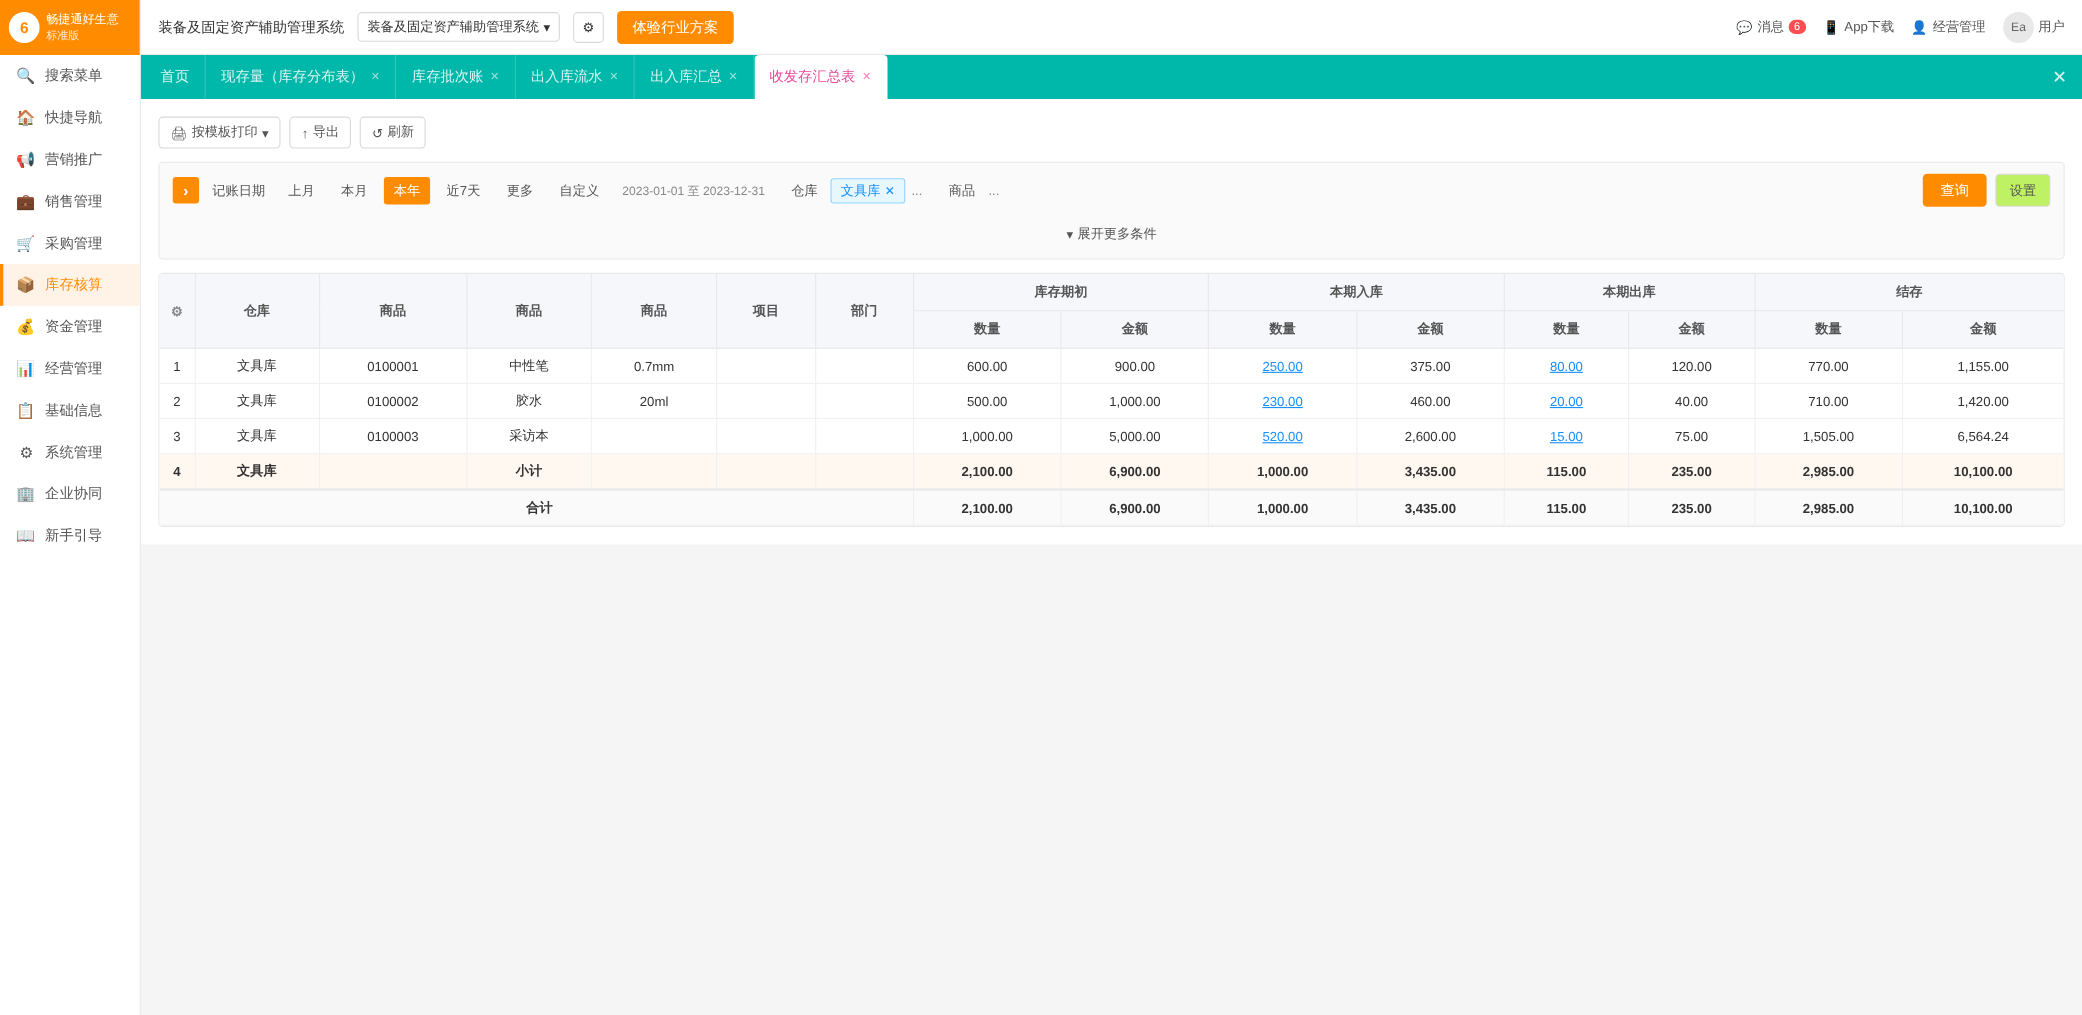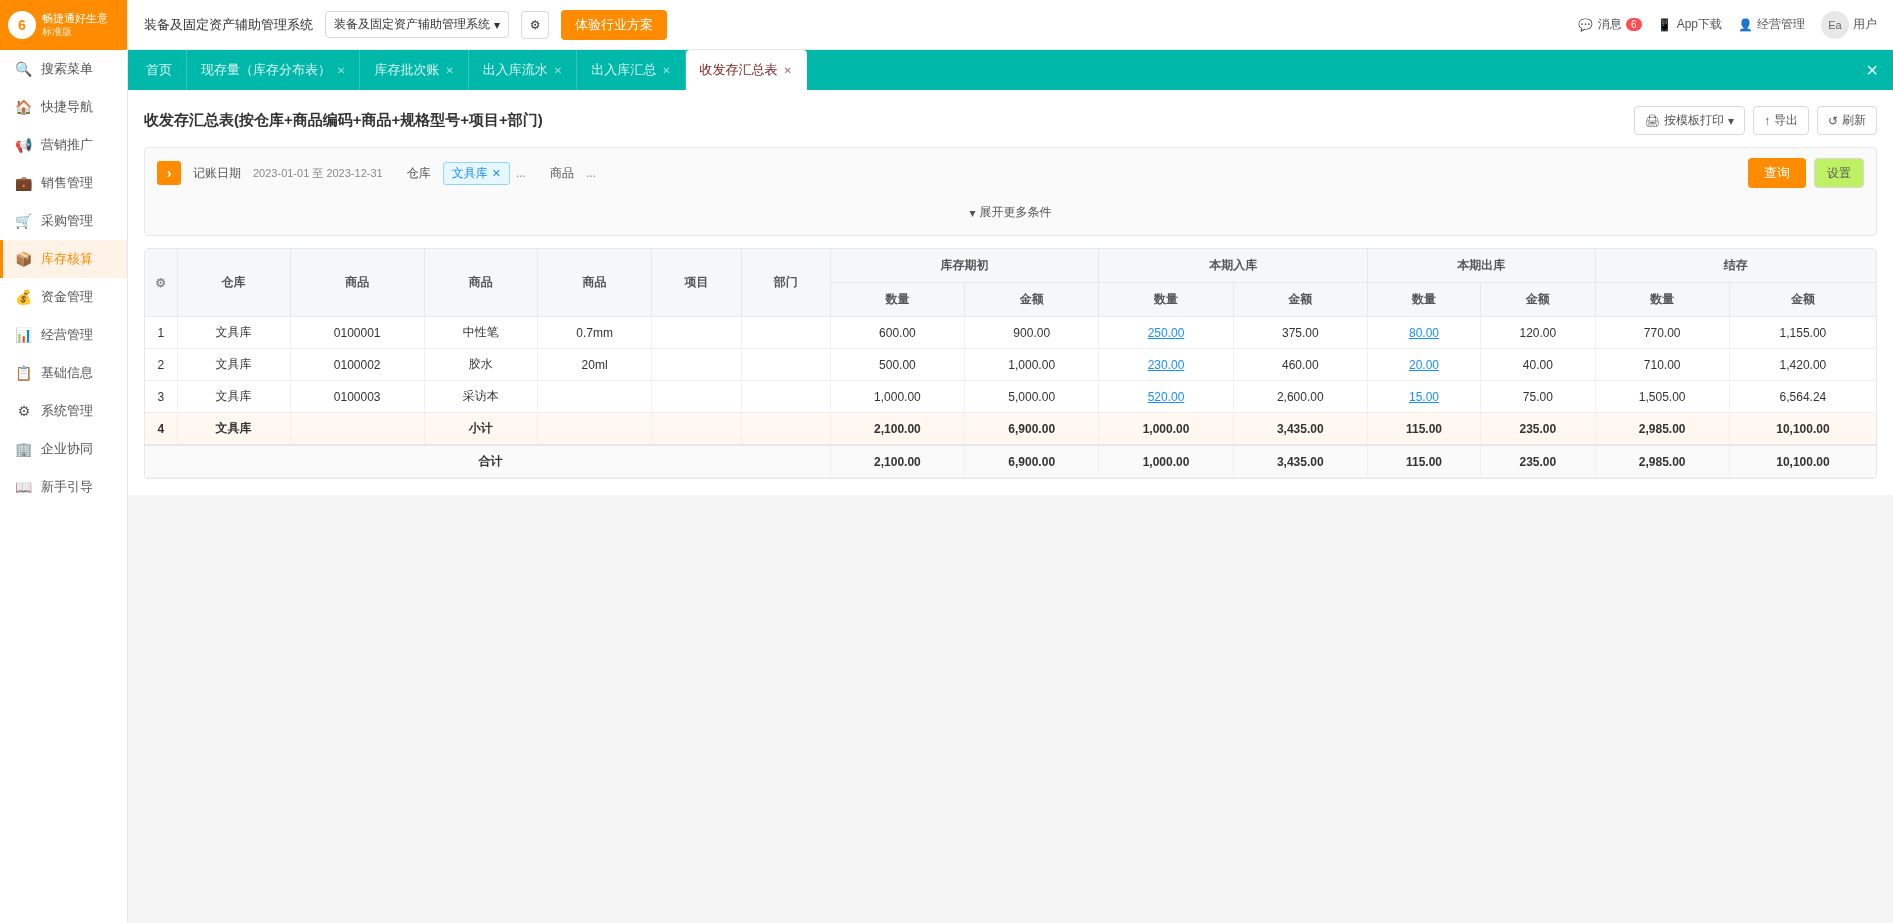--- a/index.html
+++ b/index.html
@@ -26,21 +26,21 @@
     .topbar-gear { width: 28px; height: 28px; border: 1px solid #d9d9d9; border-radius: 4px; display: flex; align-items: center; justify-content: center; cursor: pointer; }
     .topbar-trial-btn { background: #ff8c00; color: #fff; border: none; border-radius: 4px; padding: 6px 14px; font-size: 13px; cursor: pointer; }
     .topbar-right { display: flex; align-items: center; gap: 16px; }
     .topbar-right-item { display: flex; align-items: center; gap: 4px; cursor: pointer; color: #555; font-size: 12px; }
     .badge { background: #ff4d4f; color: #fff; border-radius: 10px; font-size: 10px; padding: 1px 4px; min-width: 16px; text-align: center; }
     .user-avatar { width: 28px; height: 28px; background: #e8e8e8; border-radius: 50%; display: flex; align-items: center; justify-content: center; font-size: 11px; color: #666; }
 
     
     .tabs { background: #00b8a9; display: flex; align-items: center; height: 40px; padding: 0 4px; gap: 0; text-align: center; }
     .tab { padding: 0 14px; height: 40px; display: flex; align-items: center; gap: 6px; cursor: pointer; color: rgba(255,255,255,0.85); font-size: 13px; border-right: 1px solid rgba(255,255,255,0.2); }
-    .tab.active { background: #fff; color: #7f1d1d; border-radius: 4px 4px 0 0; }
+    .tab.active { background: #fff; color: #ec4899; border-radius: 4px 4px 0 0; }
     .tab-close { font-size: 10px; color: inherit; cursor: pointer; opacity: 0.7; }
     .tabs-close-all { margin-left: auto; padding: 0 10px; color: rgba(255,255,255,0.85); cursor: pointer; font-size: 16px; }
 
     
     .page-container { flex: 1; overflow-y: auto; background: #f5f5f5; padding: 0; }
 
     
     .content-area { background: #fff; margin: 0; padding: 16px; }
 
     
@@ -214,21 +214,20 @@
           <span class="tab-close">✕</span>
         </div>
       </div>
     <div class="tabs-close-all">✕</div>
   </div>
 
   <div class="page-container">
     <div class="content-area">
 
       <div class="page-header">
-        <span class="page-title-text">收发存汇总表(按仓库+商品编码+商品+规格型号+项目+部门)</span>
         <div class="page-actions">
           <div class="action-btn">
             <span>🖨</span>
             <span>按模板打印</span>
             <span>▾</span>
           </div>
           <div class="action-btn">
             <span>↑</span>
             <span>导出</span>
           </div>
@@ -238,20 +237,28 @@
           </div>
         </div>
       </div>
 
       <div class="filter-area">
         <div class="filter-row">
           <div class="filter-toggle">
             <span class="filter-toggle-icon">›</span>
           </div>
           <span class="filter-label">记账日期</span>
+          <div class="date-filters">
+            <span class="date-filter-btn">上月</span>
+            <span class="date-filter-btn">本月</span>
+            <span class="date-filter-btn active">本年</span>
+            <span class="date-filter-btn">近7天</span>
+            <span class="date-filter-btn">更多</span>
+            <span class="date-filter-btn">自定义</span>
+          </div>
           <div class="date-range">2023-01-01 至 2023-12-31</div>
           <span class="filter-separator"></span>
           <span class="filter-label">仓库</span>
           <div class="warehouse-filter">
             <div class="warehouse-tag">
               <span>文具库</span>
               <span class="warehouse-tag-close">✕</span>
             </div>
             <span class="filter-more-btn">...</span>
           </div>

